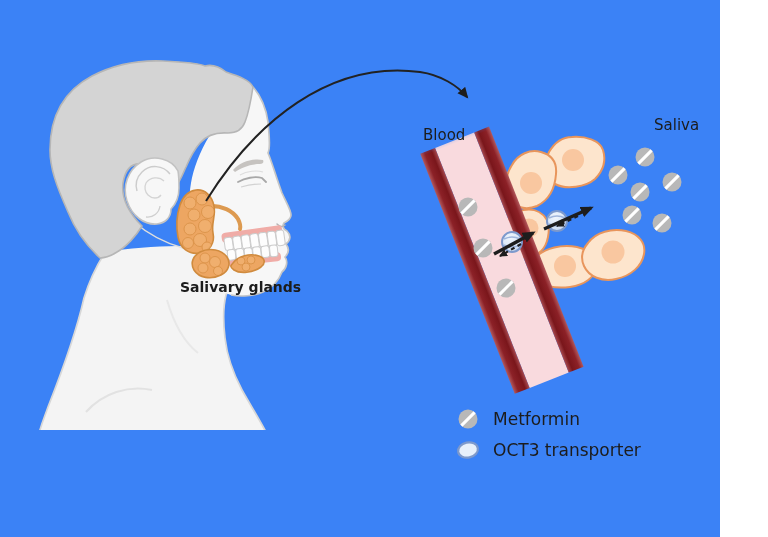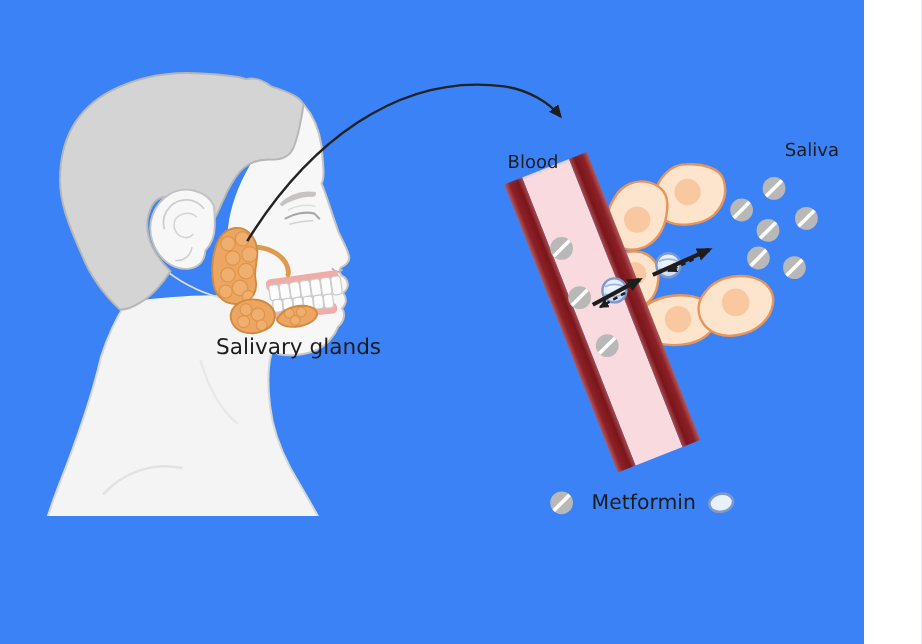--- a/index.html
+++ b/index.html
@@ -1,22 +1,22 @@
 <!DOCTYPE html>
 <html><head>
 <meta charset="utf-8">
 <style>
   html,body{margin:0;padding:0;background:#fff;}
   #stage{position:relative;width:720px;height:537px;background:#3b82f6;overflow:hidden;
          font-family:"DejaVu Sans","Liberation Sans",sans-serif;}
   #scene{position:absolute;left:0;top:0;}
   .lbl{position:absolute;color:#1c1c1c;white-space:nowrap;}
   .lbl-med{font-size:15px;font-weight:500;}
-  .lbl-sm{font-size:18px;font-weight:400;}
-  #legend{position:absolute;left:456px;top:408px;display:flex;flex-direction:row;gap:9px;}
+  .lbl-sm{font-size:14px;font-weight:700;}
+  #legend{position:absolute;left:456px;top:408px;display:flex;flex-direction:column;gap:9px;}
   .legend-row{display:flex;align-items:center;gap:13px;height:22px;}
   .legend-row .txt{font-size:17px;font-weight:500;color:#1c1c1c;line-height:22px;}
   .licon{width:24px;height:22px;flex:0 0 24px;}
 </style>
 </head>
 <body>
 
 <div id="stage">
 
 <svg id="scene" width="768" height="537" viewBox="0 0 768 537" xmlns="http://www.w3.org/2000/svg" xmlns:xlink="http://www.w3.org/1999/xlink">
@@ -252,16 +252,17 @@
         <circle r="9.5" fill="#b8b8b8"></circle>
         <line x1="-6.6" y1="6.6" x2="6.6" y2="-6.6" stroke="#ffffff" stroke-width="3"></line>
       </g>
     </svg>
     <span class="txt">Metformin</span>
   </div>
   <div class="legend-row">
     <svg class="licon" viewBox="0 0 24 22">
       <ellipse cx="12" cy="11" rx="10" ry="7.5" transform="rotate(-12 12 11)" fill="#e7f0fb" stroke="#7d99cc" stroke-width="2.2"></ellipse>
     </svg>
+    <span class="txt">OCT3 transporter</span>
   </div>
 </div>
 
 </div>
 
 </body></html>

